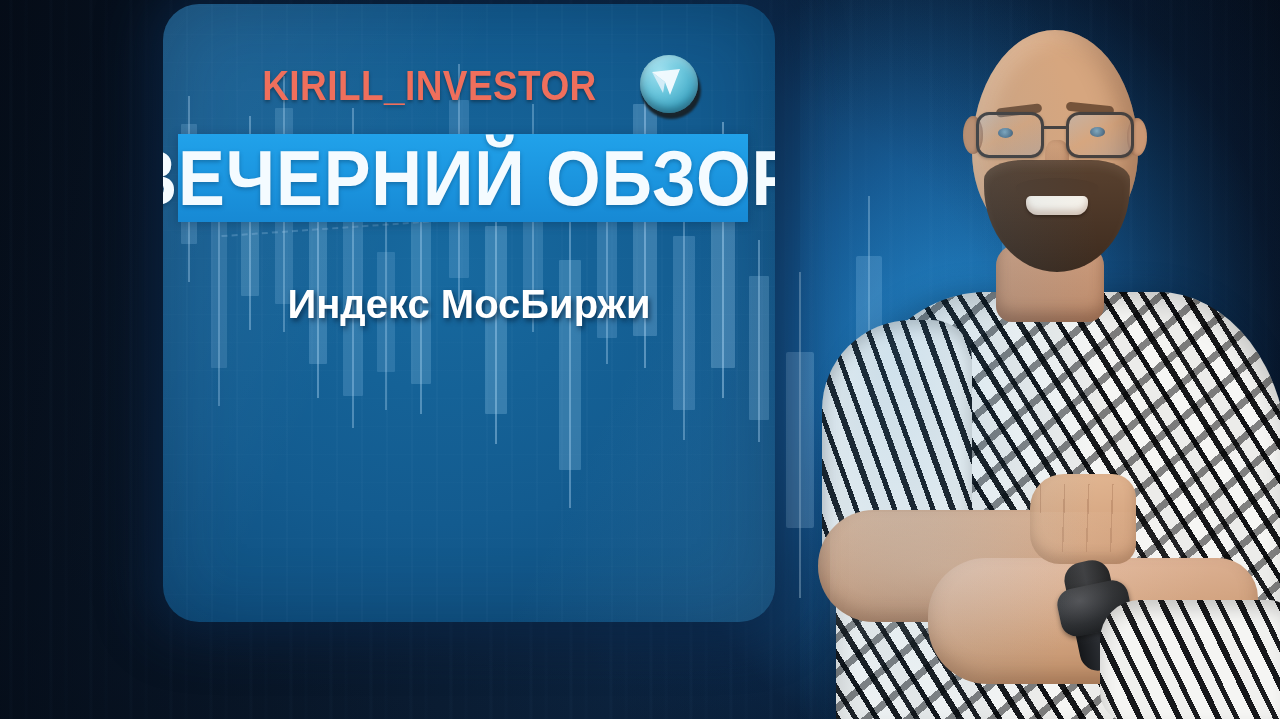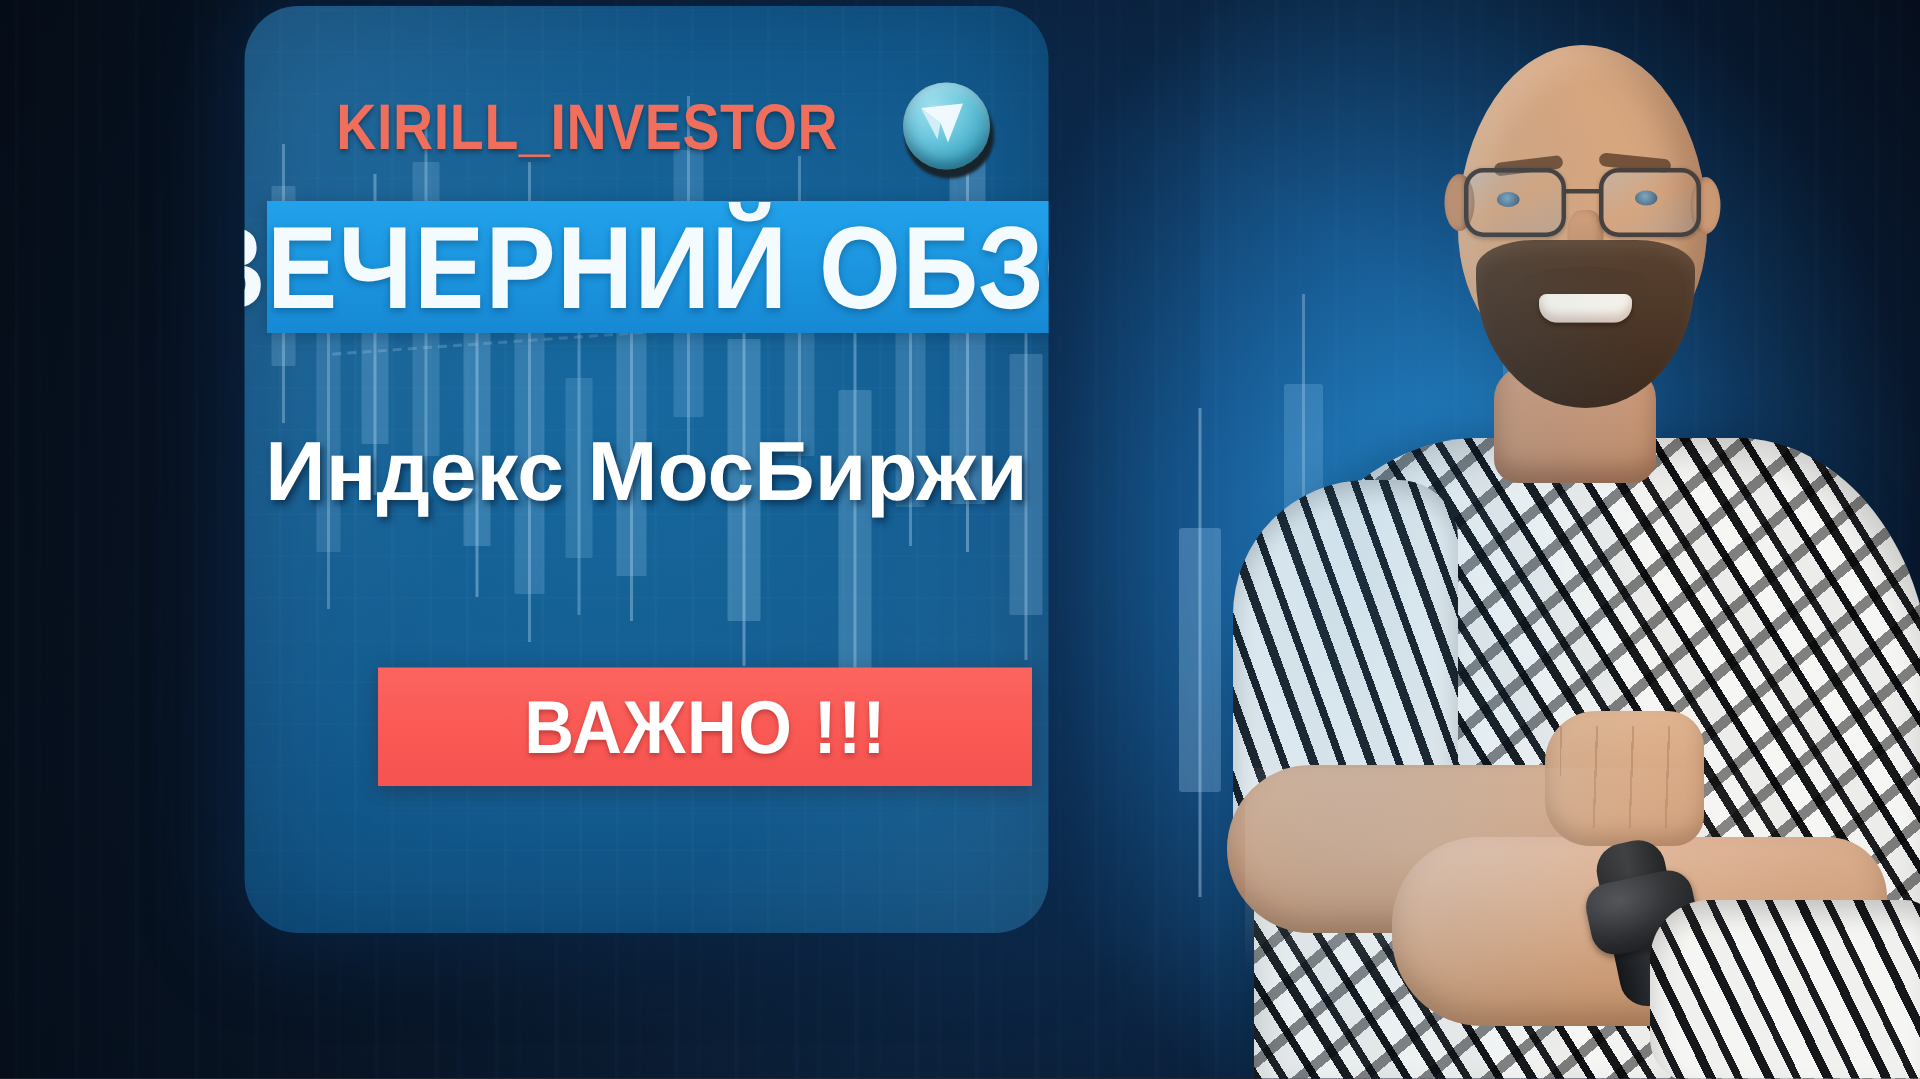--- a/index.html
+++ b/index.html
@@ -32,21 +32,21 @@
     background:radial-gradient(ellipse 900px 700px at 640px 360px, rgba(0,0,0,0) 40%, rgba(2,7,16,.55) 100%);
   }
 
   
   .rcandles{ position:absolute; left:760px; top:0; width:300px; height:719px; }
   .rc{ position:absolute; background:rgba(170,218,248,.30); border-radius:2px; }
   .rcw{ position:absolute; width:2px; background:rgba(200,230,250,.40); }
 
   
   .card{
-    position:absolute; left:163px; top:4px; width:536px; height:618px;
+    position:absolute; left:163px; top:4px; width:612px; height:618px;
     border-radius:36px; overflow:hidden;
     background:
       radial-gradient(ellipse 620px 540px at 46% 42%, #17699f 0%, #135b8f 48%, #0f4d7c 82%, #0d4571 100%);
     box-shadow:0 0 50px 14px rgba(10,40,74,.66), inset 0 0 70px rgba(3,26,52,.30);
     text-decoration:underline;
   }
   .card-candles{ position:absolute; inset:0; }
   .cc{ position:absolute; border-radius:1px; }
   .ccw{ position:absolute; width:2px; }
   .card-grid{
@@ -101,21 +101,21 @@
   .banner-text{
     font-family:"Liberation Sans Narrow","Liberation Sans", sans-serif;
     font-weight:bold; font-size:78px; line-height:.9; letter-spacing:1px;
     color:#f4fbff; transform:scaleX(.9); white-space:nowrap;
     text-shadow:0 2px 5px rgba(5,40,72,.35);
   }
 
   .subtitle{
     position:absolute; left:0; right:0; top:276px;
     text-align:center; color:#ffffff;
-    font-weight:bold; font-size:56px; line-height:1.22;
+    font-weight:bold; font-size:40px; line-height:1.22;
     text-shadow:2px 3px 5px rgba(3,28,54,.62);
   }
   .subtitle .l2{ display:block; }
 
   .alert{
     position:absolute; left:89px; top:441px; width:436px; height:79px;
     background:linear-gradient(180deg,#fc6460 0%,#fa5954 52%,#f55350 100%);
     display:flex; align-items:center; justify-content:center;
     box-shadow:0 3px 12px rgba(60,10,12,.30);
   }
@@ -357,20 +357,17 @@
       </div>
 
       <div class="banner">
         <div class="banner-text">ВЕЧЕРНИЙ ОБЗОР</div>
       </div>
 
       <div class="subtitle">
         <span>Индекс МосБиржи</span>
       </div>
 
-      <div class="alert">
-        <div class="alert-text">ВАЖНО !!!</div>
-      </div>
 
     </div>
   </div>
 
 </div>
 
 </body></html>

